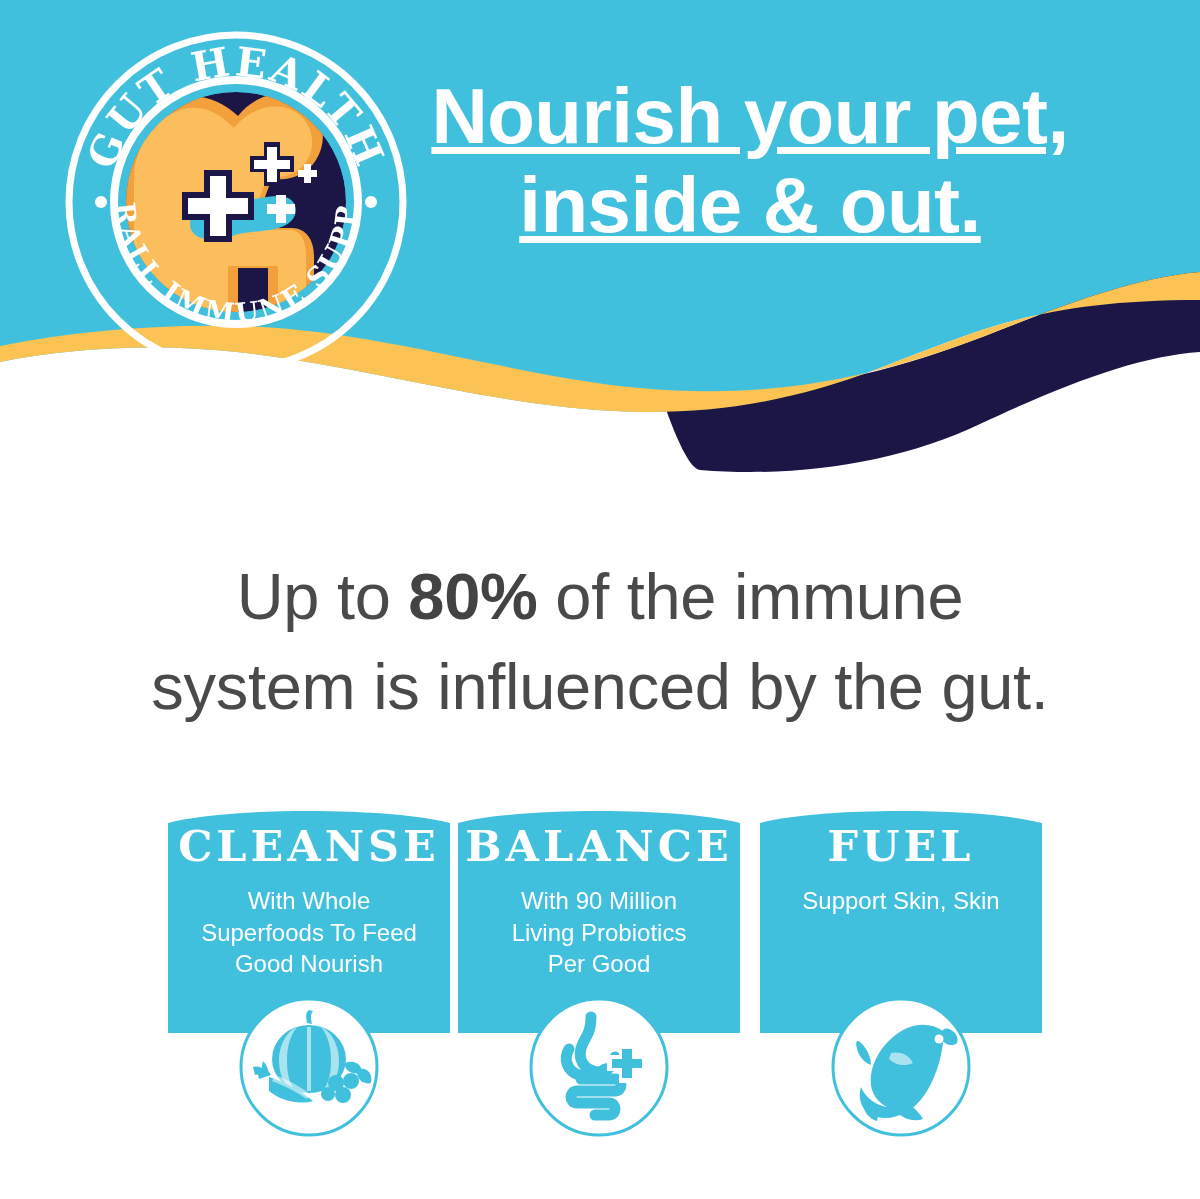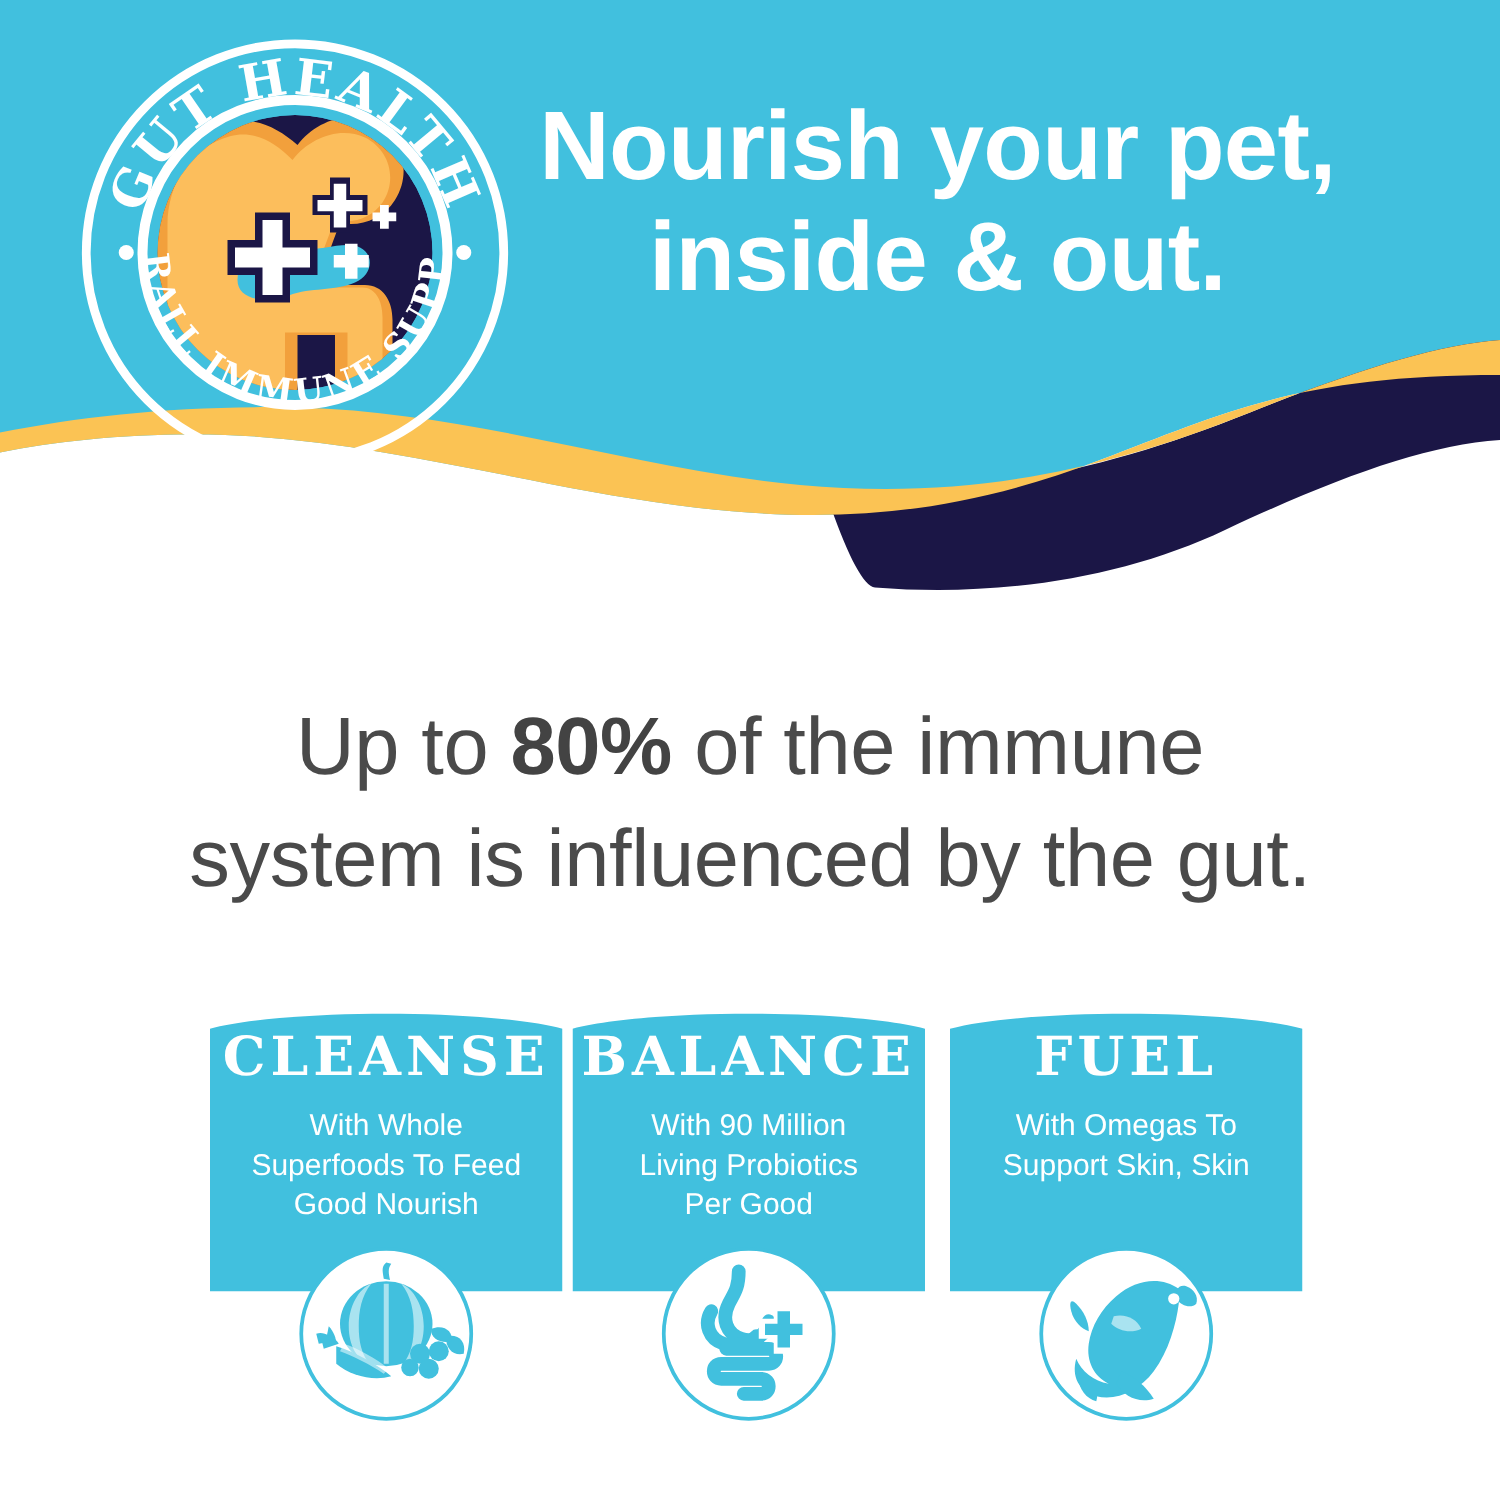--- a/index.html
+++ b/index.html
@@ -51,20 +51,21 @@
     position: absolute;
     left: 430px;
     top: 72px;
     width: 640px;
     color: #ffffff;
     font-size: 78px;
     line-height: 1.14;
     font-weight: 700;
     letter-spacing: -0.5px;
     text-align: center;
+    text-decoration: underline;
   }
   .headline .line {
     display: block;
     white-space: nowrap;
   }
 
   
   .stat {
     position: absolute;
     left: 100px;
@@ -320,21 +321,20 @@
     </div>
 
     <div class="badge badge-3">
       <div class="badge-shape">
         <svg viewBox="0 0 282 300" preserveAspectRatio="none" aria-hidden="true">
           <path fill="#41C0DE" d="M0,18 C60,2 222,2 282,18 L282,228 L160,228 L141,258 L122,228 L0,228 Z"></path>
         </svg>
       </div>
       <div class="badge-title">FUEL</div>
       <div class="badge-sub">
-        <span class="line">With Omegas To</span>
         <span class="line">Support Skin, Skin</span>
       </div>
       <div class="badge-icon">
         <svg viewBox="0 0 140 140" aria-hidden="true">
           <circle cx="70" cy="70" r="68" fill="#FFFFFF" stroke="#41C0DE" stroke-width="3"></circle>
           <g fill="#41C0DE">
             <path d="M112,34 C98,24 78,26 62,40 C50,50 42,64 40,78
                      C38,92 44,104 56,110 C44,108 34,100 30,90
                      C26,104 32,116 46,120 C62,124 80,116 92,100
                      C104,84 110,62 112,46 Z"></path>

